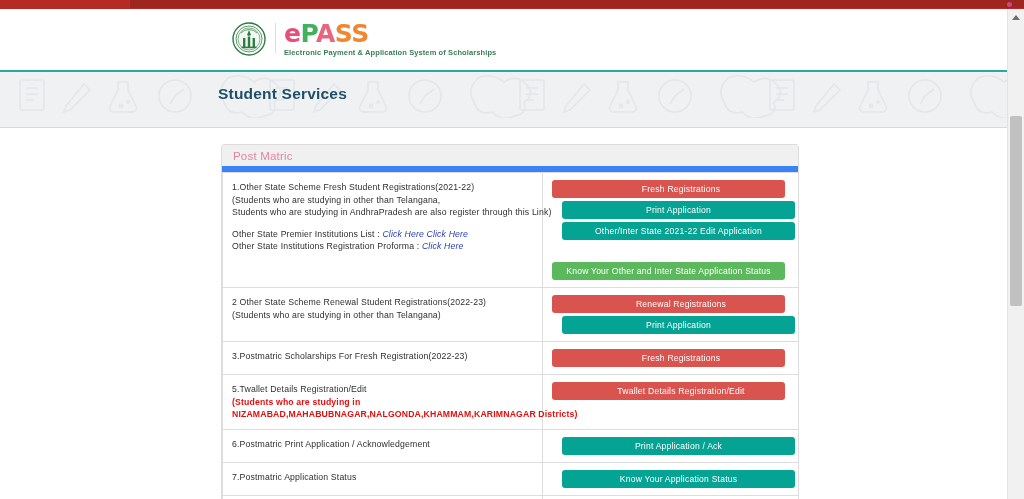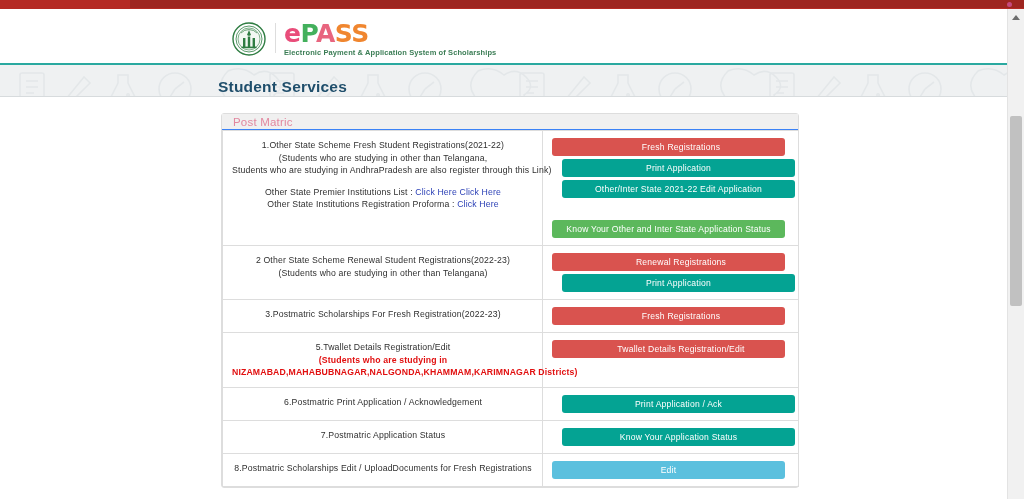--- a/index.html
+++ b/index.html
@@ -56,21 +56,21 @@
   #scroll-thumb {
     position: absolute; top: 107px; left: 2px;
     width: 12px; height: 190px;
     background: #c1c1c1;
     border-radius: 2px;
   }
 
   
   #site-header {
     position: relative;
-    height: 54px;
+    height: 61px;
     background: #ffffff;
   }
   #logo-block {
     position: absolute; left: 232px; top: 12px;
     display: flex; align-items: center; gap: 9px;
   }
   #govt-seal { width: 34px; height: 34px; }
   #brand-wrap { position: relative; padding-left: 9px; }
   #brand-wrap:before {
     content: ""; position: absolute; left: 0; top: 2px;
@@ -86,21 +86,21 @@
   #epass-wordmark .l-s1 { color: #f0862f; }
   #epass-wordmark .l-s2 { color: #f0862f; }
   #epass-tagline {
     font-size: 7.5px; font-weight: bold; color: #3b7d55;
     letter-spacing: 0.1px; margin-top: 2px; white-space: nowrap;
   }
 
   
   #services-banner {
     position: relative;
-    height: 34px;
+    height: 58px;
     background: #eff1f2;
     border-top: 2px solid #2aa9a0;
     border-bottom: 1px solid #d7dbdd;
     overflow: hidden;
     text-align: center;
   }
   #banner-icons {
     position: absolute; inset: 0;
     opacity: 0.5;
   }
@@ -119,23 +119,23 @@
 
   
   #post-matric-panel {
     position: absolute; left: 221px; top: 16px;
     width: 578px;
     background: #ffffff;
     border: 1px solid #dddddd;
     border-radius: 3px;
   }
   #panel-heading {
-    height: 16px;
+    height: 27px;
     background: #f0f0f0;
-    border-bottom: 1px solid #3b82f6;
+    border-bottom: 6px solid #3b82f6;
     display: flex; align-items: center;
     padding-left: 11px;
   }
   #panel-heading-text {
     font-size: 11.5px; color: #e2879f; font-weight: normal;
     letter-spacing: 0.2px;
   }
 
   
   #services-table {
@@ -143,34 +143,33 @@
     border-collapse: collapse;
     table-layout: fixed;
   }
   #services-table td {
     border: 1px solid #dddddd;
     vertical-align: top;
   }
   #services-table tr td:first-child {
     width: 320px;
     padding: 8px 8px 8px 9px;
-    text-align: center;
   }
   #services-table tr td:last-child {
     width: 256px;
     padding: 7px 13px 7px 9px;
   }
   .desc-text {
     font-size: 8.7px; color: #2f2f2f; line-height: 12.6px;
     letter-spacing: 0.15px;
   }
   .desc-line { display: block; white-space: nowrap; }
   .desc-gap { display: block; height: 9px; }
   .desc-link {
-    color: #2a3fb5; text-decoration: none;
+    color: #2a3fb5; text-decoration: none; font-style: italic;
   }
   .desc-warn {
     color: #e10f0f; font-weight: bold;
   }
 
   
   .btn {
     display: block; width: 100%;
     border: none; border-radius: 3px;
     color: #ffffff;

